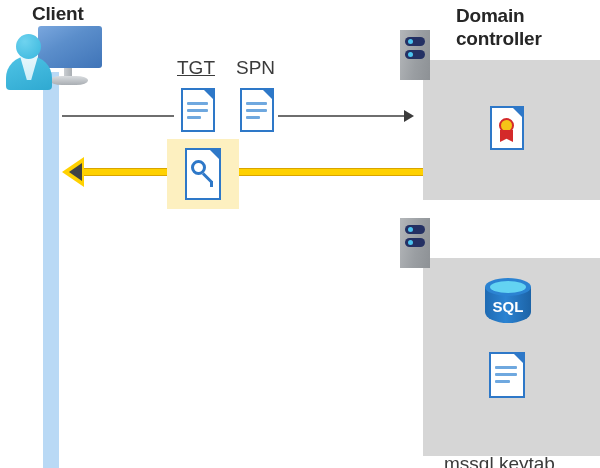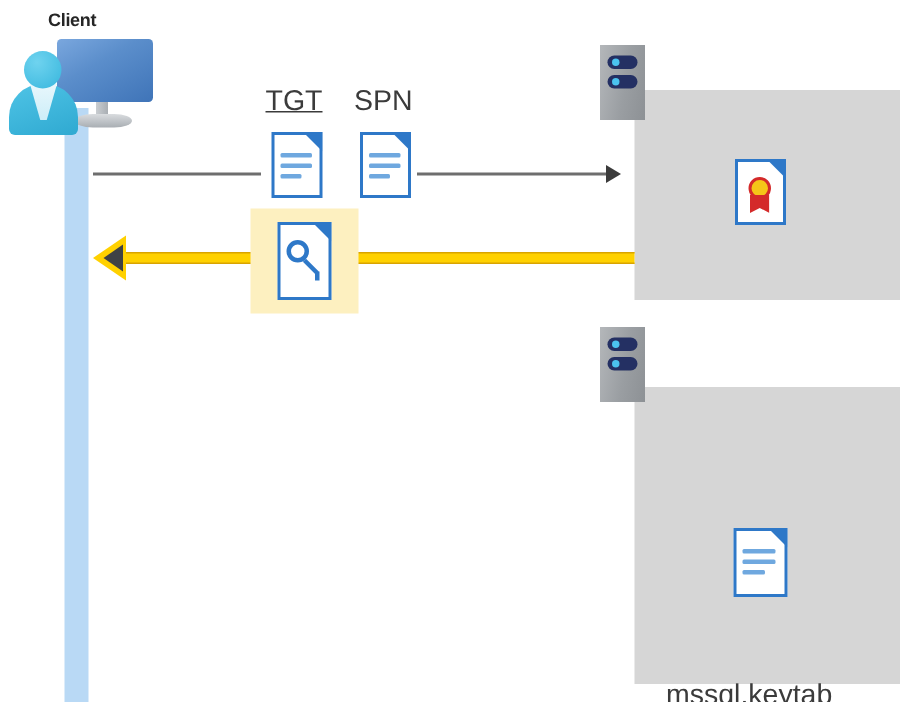--- a/index.html
+++ b/index.html
@@ -17,21 +17,21 @@
     height: 468px;
     background: #ffffff;
     overflow: hidden;
   }
 
   .title-bold {
     position: absolute;
     font-family: "Liberation Sans", sans-serif;
     font-weight: bold;
     color: #262626;
-    font-size: 12px;
+    font-size: 19px;
     line-height: 23px;
     letter-spacing: -0.2px;
     white-space: pre-line;
   }
 
   .plain-label {
     position: absolute;
     font-family: "Liberation Sans", sans-serif;
     color: #3b3b3b;
     font-size: 19px;
@@ -283,20 +283,22 @@
 
   <div class="client-icon">
     <div class="monitor-screen"></div>
     <div class="monitor-neck"></div>
     <div class="monitor-base"></div>
     <div class="person-body"></div>
     <div class="person-collar"></div>
     <div class="person-head"></div>
   </div>
 
+  <div class="title-bold" style="left:456px; top:4px;">Domain
+controller</div>
 
   <div class="panel" style="left:423px; top:60px; width:180px; height:140px;"></div>
 
   <div class="server-icon" style="left:400px; top:30px;">
     <div class="server-shadow"></div>
     <div class="server-body">
       <div class="server-bar b1">
         <div class="server-led"></div>
       </div>
       <div class="server-bar b2">
@@ -320,20 +322,27 @@
     <div class="server-body">
       <div class="server-bar b1">
         <div class="server-led"></div>
       </div>
       <div class="server-bar b2">
         <div class="server-led"></div>
       </div>
     </div>
   </div>
 
+  <div class="sql-icon" style="left:485px; top:278px;">
+    <div class="sql-body"></div>
+    <div class="sql-top">
+      <div class="sql-top-inner"></div>
+    </div>
+    <div class="sql-text">SQL</div>
+  </div>
 
   <div class="doc" style="left:489px; top:352px; width:36px; height:46px;">
     <div class="sheet"></div>
     <div class="fold"></div>
     <div class="line" style="top:14px; width:22px;"></div>
     <div class="line" style="top:21px; width:22px;"></div>
     <div class="line" style="top:28px; width:15px;"></div>
   </div>
 
   <div class="plain-label" style="left:444px; top:417px;margin-top:36px;">mssql.keytab</div>

